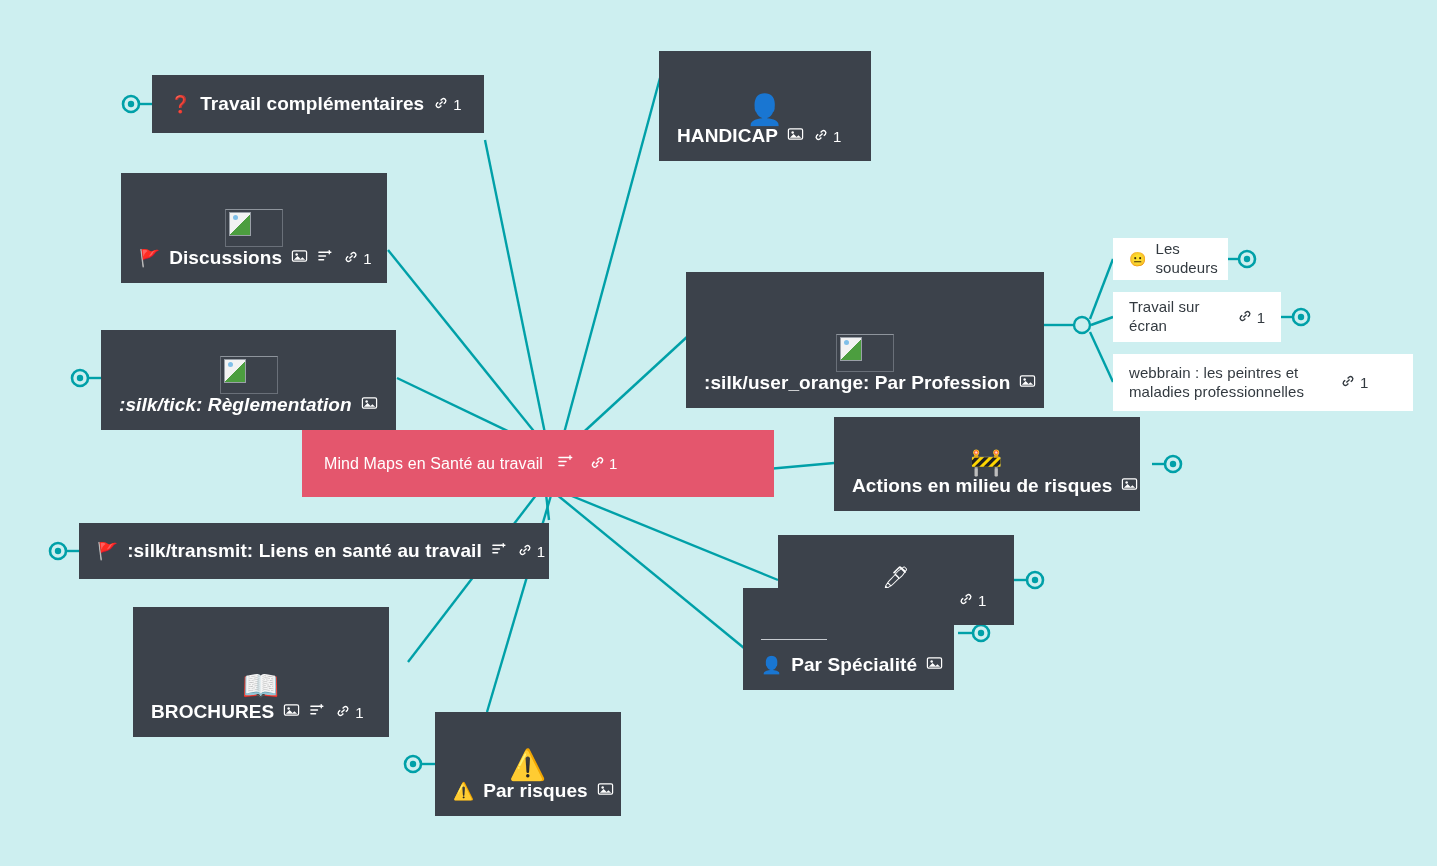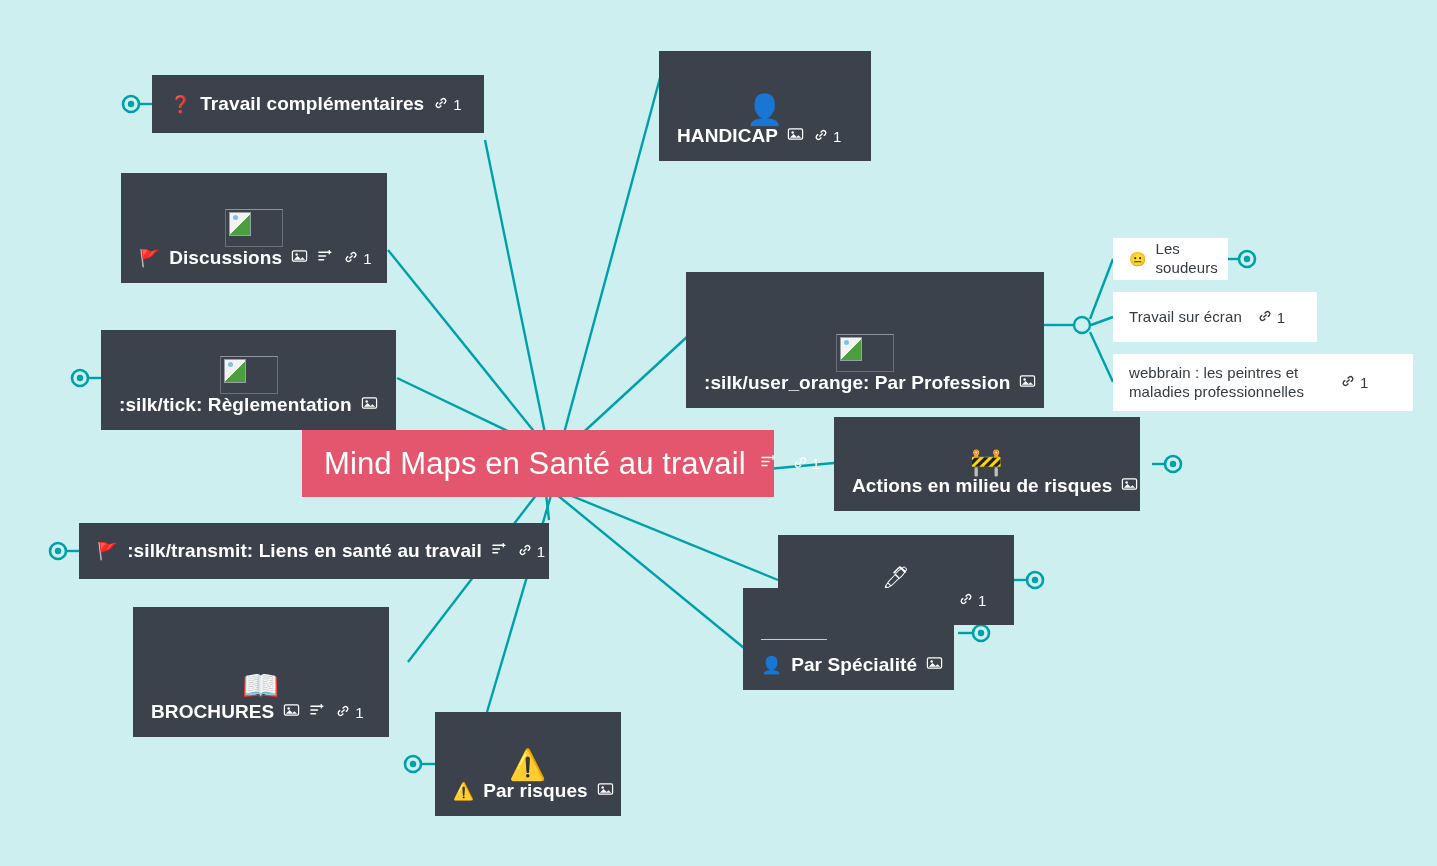--- a/index.html
+++ b/index.html
@@ -94,21 +94,21 @@
     padding: 0 16px;
     height: 100%;
   }
   .node-label {
     font-weight: bold;
     font-size: 19px;
     letter-spacing: 0.1px;
   }
   .node.center .node-label {
     font-weight: normal;
-    font-size: 31px;
+    font-size: 16px;
   }
   .node.light .node-label {
     font-weight: normal;
     font-size: 15px;
     white-space: normal;
     line-height: 1.25;
   }
   .inline-emoji {
     font-size: 17px;
     line-height: 1;
@@ -263,21 +263,21 @@
                 <path d="M5.2 7.2 3.6 8.8a2.3 2.3 0 0 0 3.2 3.2l1.6-1.6"></path>
                 <path d="M10.8 8.8l1.6-1.6a2.3 2.3 0 0 0-3.2-3.2L7.6 5.6"></path>
               </g>
             </svg>
         </span>
         <span class="count">1</span>
       </span>
     </div>
   </div>
 
-  <div class="node" style="left:101px;top:330px;width:295px;height:100px;">
+  <div class="node" style="left:101px;top:330px;width:295px;height:100px;font-style:italic;">
     <div class="node-img">
       <span class="broken-img"></span>
     </div>
     <div class="node-row">
       <span class="node-label">:silk/tick: Règlementation</span>
       <span class="icon">
         <svg width="17" height="16" viewBox="0 0 18 16">
             <rect x="1.5" y="2.5" width="15" height="11" rx="1.5" fill="none" stroke="#fff" stroke-width="1.3"></rect>
             <circle cx="6" cy="6.5" r="1.3" fill="#fff"></circle>
             <path d="M3 12l4-4 3.2 3.2L12 9.4l3 2.6z" fill="#fff"></path>
@@ -480,21 +480,21 @@
     </div>
   </div>
 
   <div class="node light" style="left:1113px;top:238px;width:115px;height:42px;">
     <div class="node-row">
       <span class="inline-emoji">😐</span>
       <span class="node-label">Les soudeurs</span>
     </div>
   </div>
 
-  <div class="node light" style="left:1113px;top:292px;width:204px;height:50px;">
+  <div class="node light" style="left:1113px;top:292px;width:168px;height:50px;">
     <div class="node-row">
       <span class="node-label">Travail sur écran</span>
       <span class="badge" style="margin-left:6px;">
         <span class="icon">
           <svg width="16" height="16" viewBox="0 0 16 16">
               <g fill="none" stroke="#333a40" stroke-width="1.4">
                 <path d="M6.4 9.6 9.6 6.4"></path>
                 <path d="M5.2 7.2 3.6 8.8a2.3 2.3 0 0 0 3.2 3.2l1.6-1.6"></path>
                 <path d="M10.8 8.8l1.6-1.6a2.3 2.3 0 0 0-3.2-3.2L7.6 5.6"></path>
               </g>

